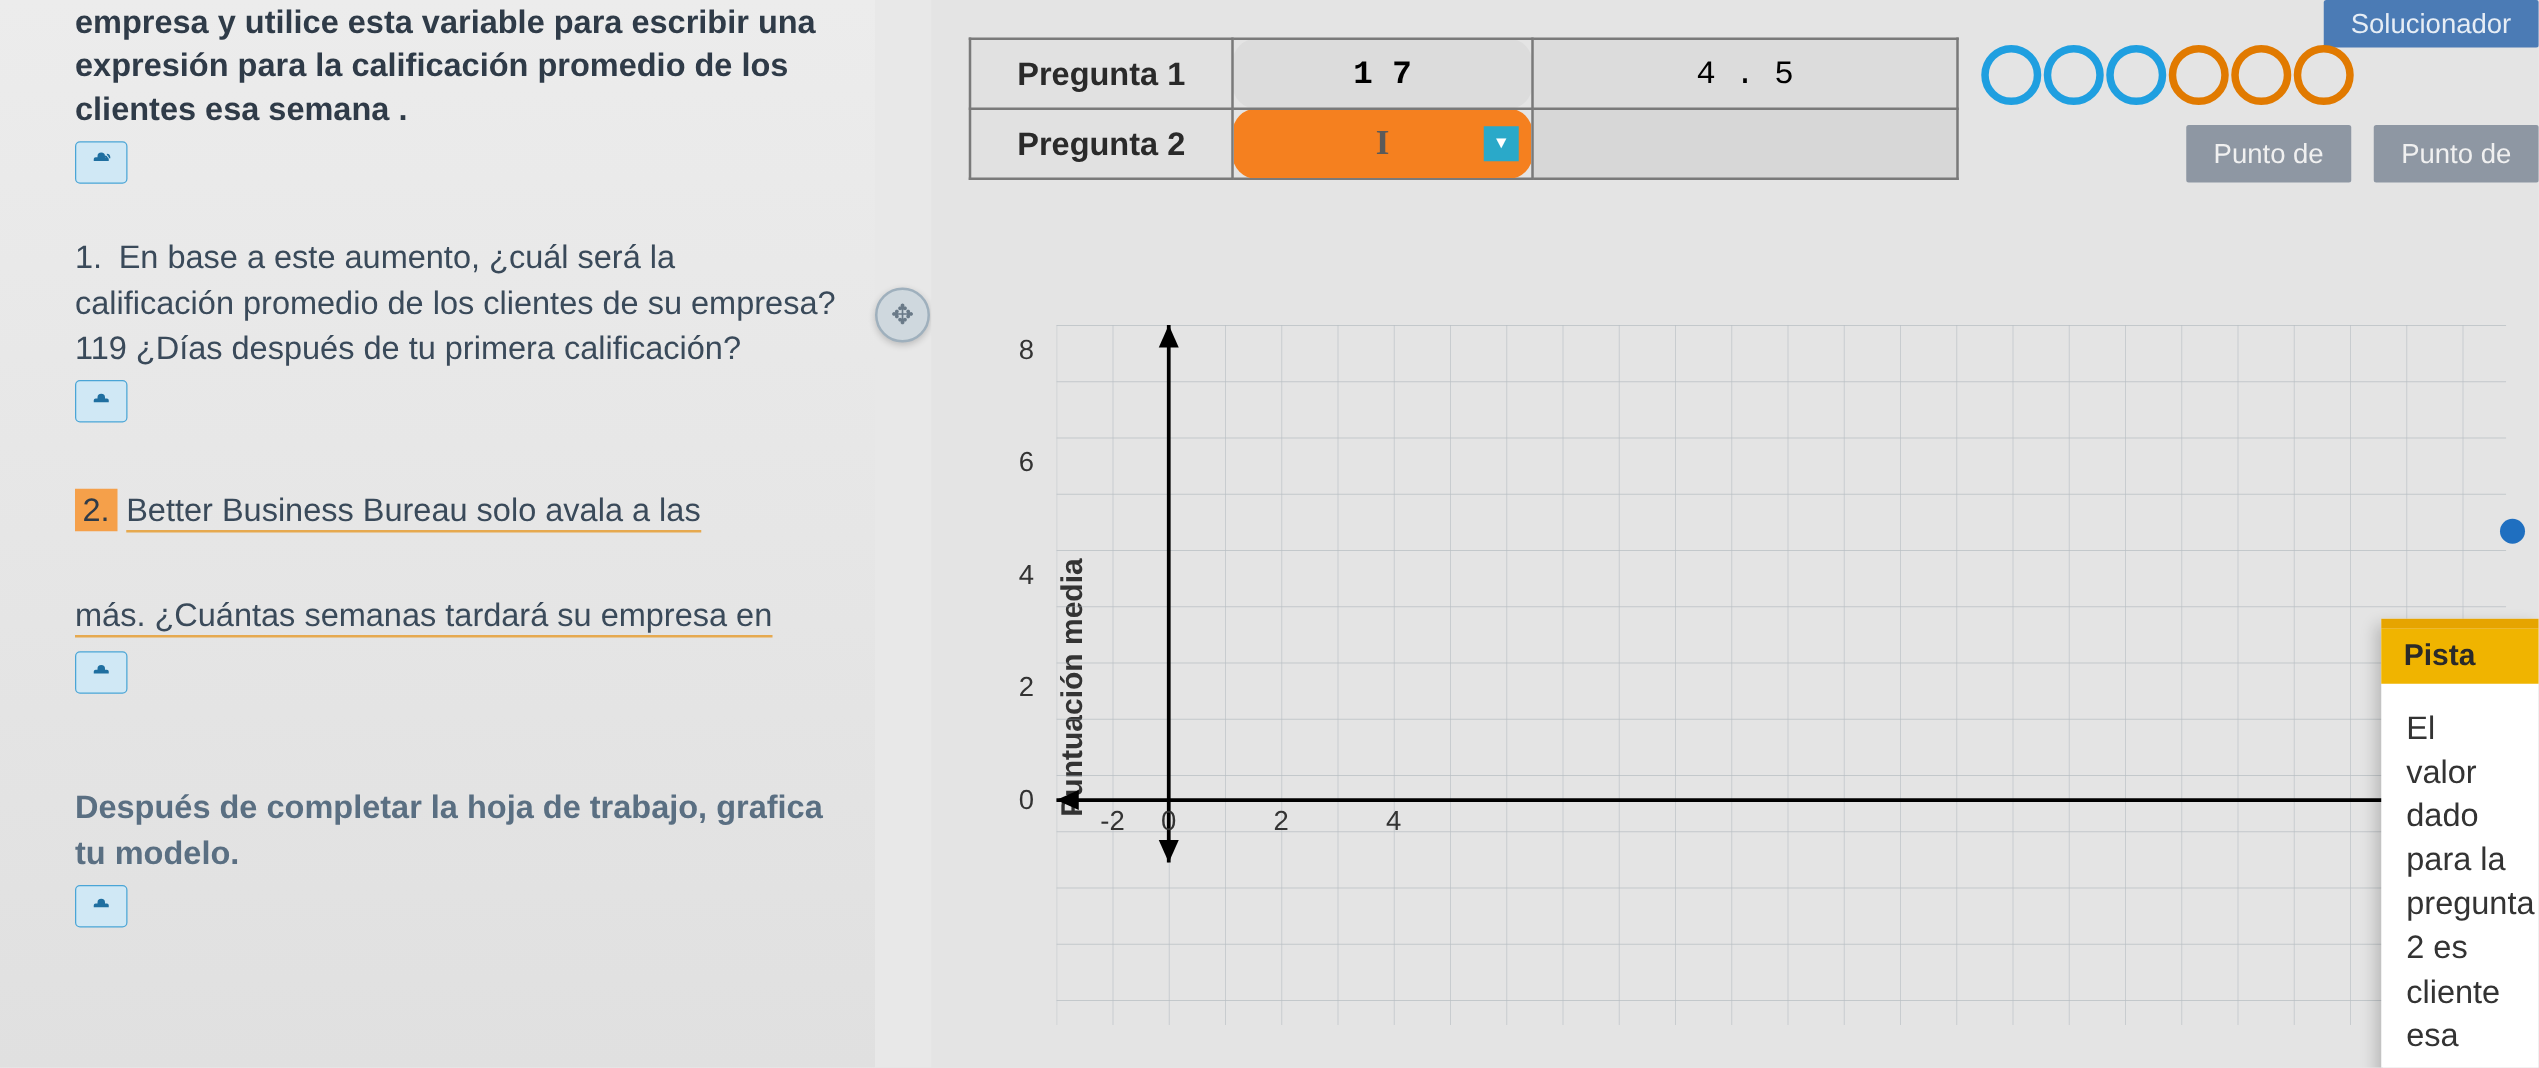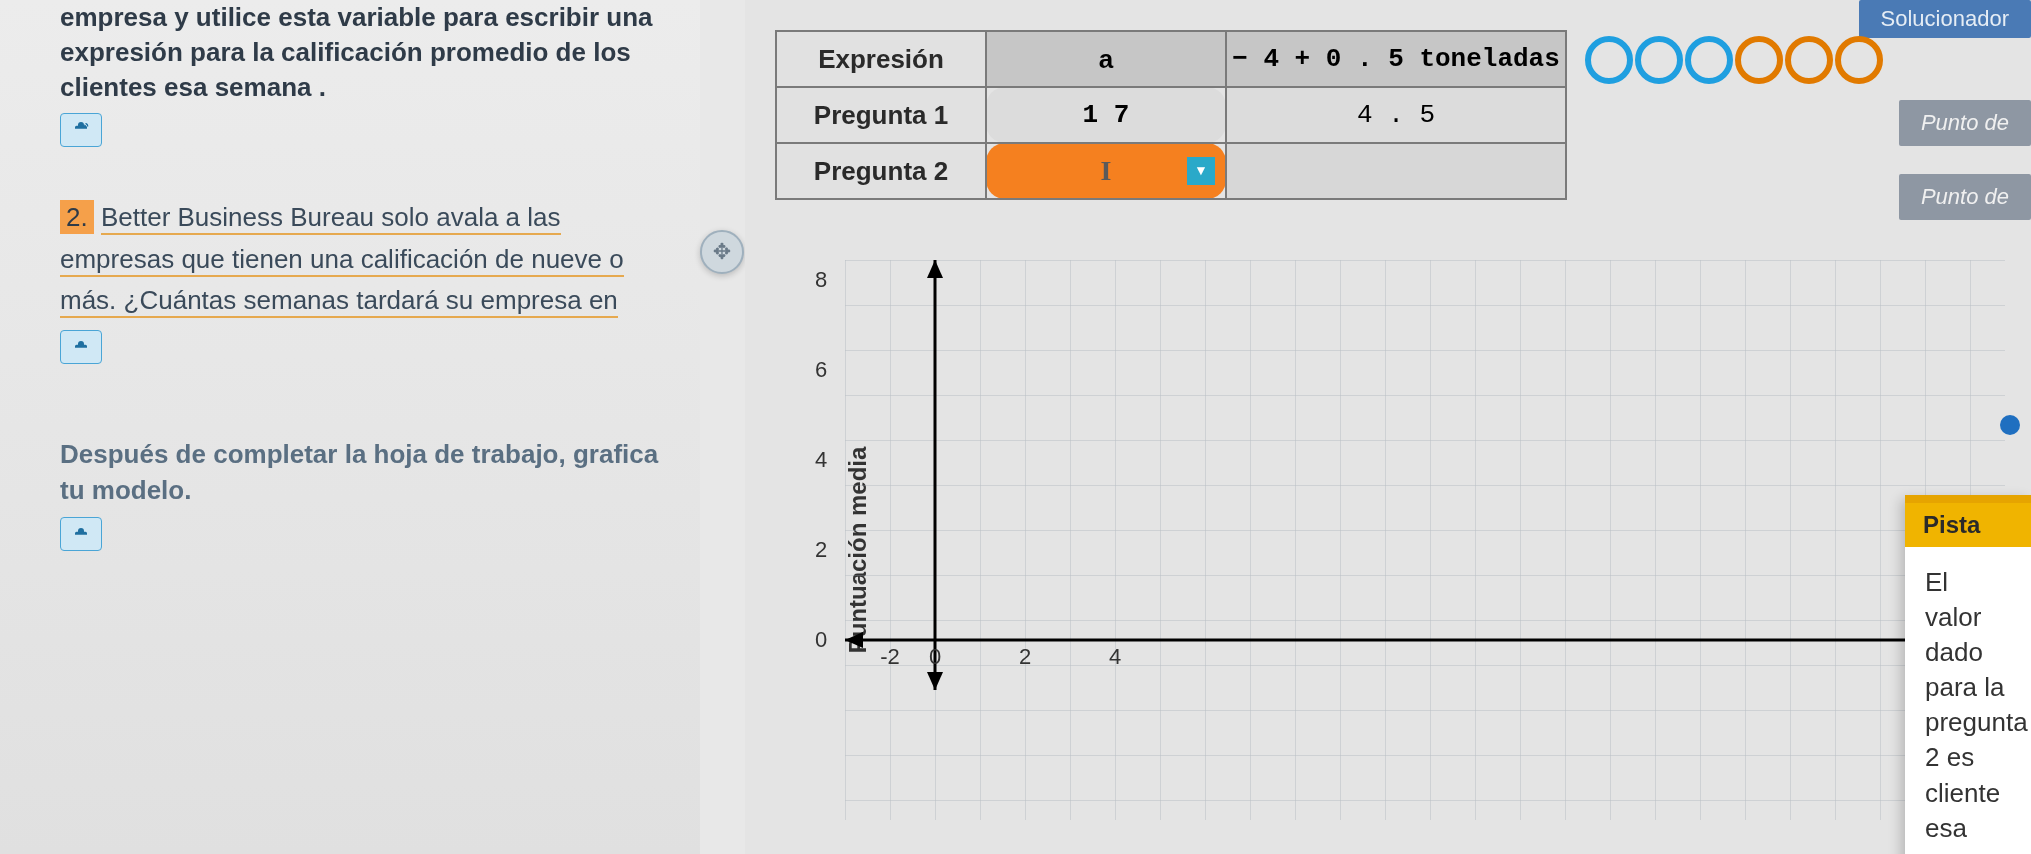--- a/index.html
+++ b/index.html
@@ -185,23 +185,22 @@
     border-radius: 50%;
     background: transparent;
   }
   .badge-o.blue { border-color: #1f9fe0; }
 
   .side-btns {
     position: absolute;
     right: 0;
     top: 100px;
     display: flex;
-    flex-direction: column;
-    gap: 28px;
-    font-style: italic;
+    flex-direction: row;
+    gap: 18px;
   }
   .side-btn {
     background: #8e97a3;
     color: #f0f0f0;
     font-size: 22px;
     padding: 10px 22px;
     border-radius: 2px;
     text-align: left;
     white-space: nowrap;
   }
@@ -285,26 +284,37 @@
   <p class="intro-text">empresa y utilice esta variable para escribir una expresión para la calificación promedio de los clientes esa semana .</p>
   <div class="tts-btn">
     <span>
       <svg width="22" height="18" viewBox="0 0 24 24">
           <path fill="#1f6fa0" d="M12 4a4 4 0 0 0-4 4v1H6a2 2 0 0 0-2 2v2h16v-2a2 2 0 0 0-2-2h-2V8a4 4 0 0 0-4-4z"></path>
           <path fill="#1f6fa0" d="M16 8c1 0 2 1 2 2M18 6c2 0 3 2 3 4" stroke="#1f6fa0" stroke-width="1.5"></path>
         </svg>
     </span>
   </div>
 
+  <div class="q-block">
+    <p class="q-text">
+      <span class="q-num">1.</span>
+      <span>En base a este aumento, ¿cuál será la calificación promedio de los clientes de su empresa? 119 ¿Días después de tu primera calificación?</span>
+    </p>
+    <div class="tts-btn">
+      <svg width="22" height="18" viewBox="0 0 24 24">
+          <path fill="#1f6fa0" d="M12 4a4 4 0 0 0-4 4v1H6a2 2 0 0 0-2 2v2h16v-2a2 2 0 0 0-2-2h-2V8a4 4 0 0 0-4-4z"></path>
+        </svg>
+    </div>
+  </div>
 
   <div class="q2-block">
     <p class="q2-text">
       <span class="q2-num">2.</span>
       <span class="underline">Better Business Bureau solo avala a las</span><br>
-      <span class="underline">empresas que tienen una calificación de nueve o</span><br>
+      <br>
       <span class="underline">más. ¿Cuántas semanas tardará su empresa en</span><br>
     </p>
     <div class="tts-btn">
       <svg width="22" height="18" viewBox="0 0 24 24">
           <path fill="#1f6fa0" d="M12 4a4 4 0 0 0-4 4v1H6a2 2 0 0 0-2 2v2h16v-2a2 2 0 0 0-2-2h-2V8a4 4 0 0 0-4-4z"></path>
         </svg>
     </div>
   </div>
 
   <p class="post-text">Después de completar la hoja de trabajo, grafica tu modelo.</p>
@@ -320,25 +330,20 @@
 </div>
 
 <div class="right-panel">
 
   <div class="top-buttons">
     <div class="top-btn">Solucionador</div>
   </div>
 
   <table class="expr-table">
     <tbody>
-        <tr>
-      <td class="hdr">Expresión</td>
-      <td class="cell-a">a</td>
-      <td class="cell-f">− 4 + 0 . 5 toneladas</td>
-    </tr>
     <tr>
       <td class="hdr">Pregunta 1</td>
       <td class="cell-v">1 7</td>
       <td class="cell-r">4 . 5</td>
     </tr>
     <tr>
       <td class="hdr">Pregunta 2</td>
       <td class="cell-v active-cell">
         <span class="cursor-i">I</span>
         <span class="dd-arrow">▼</span>

